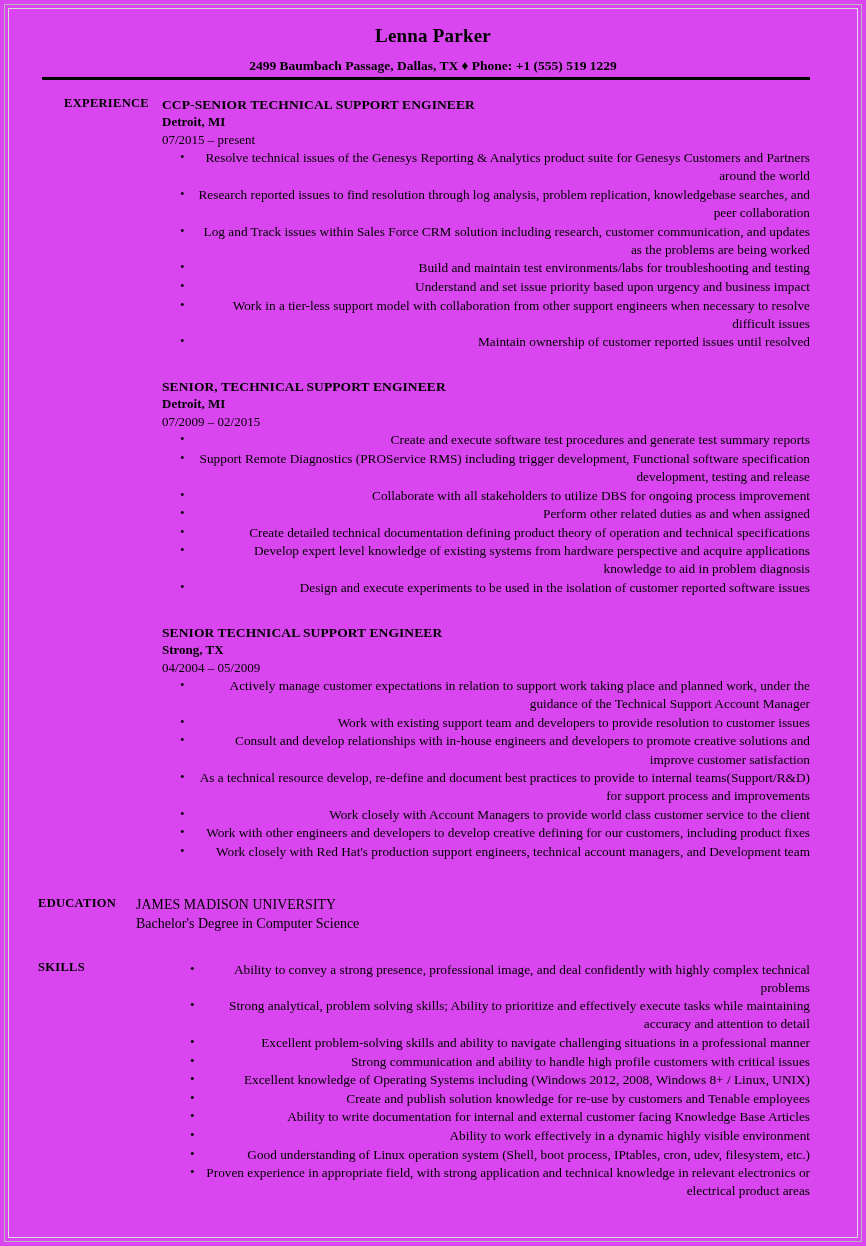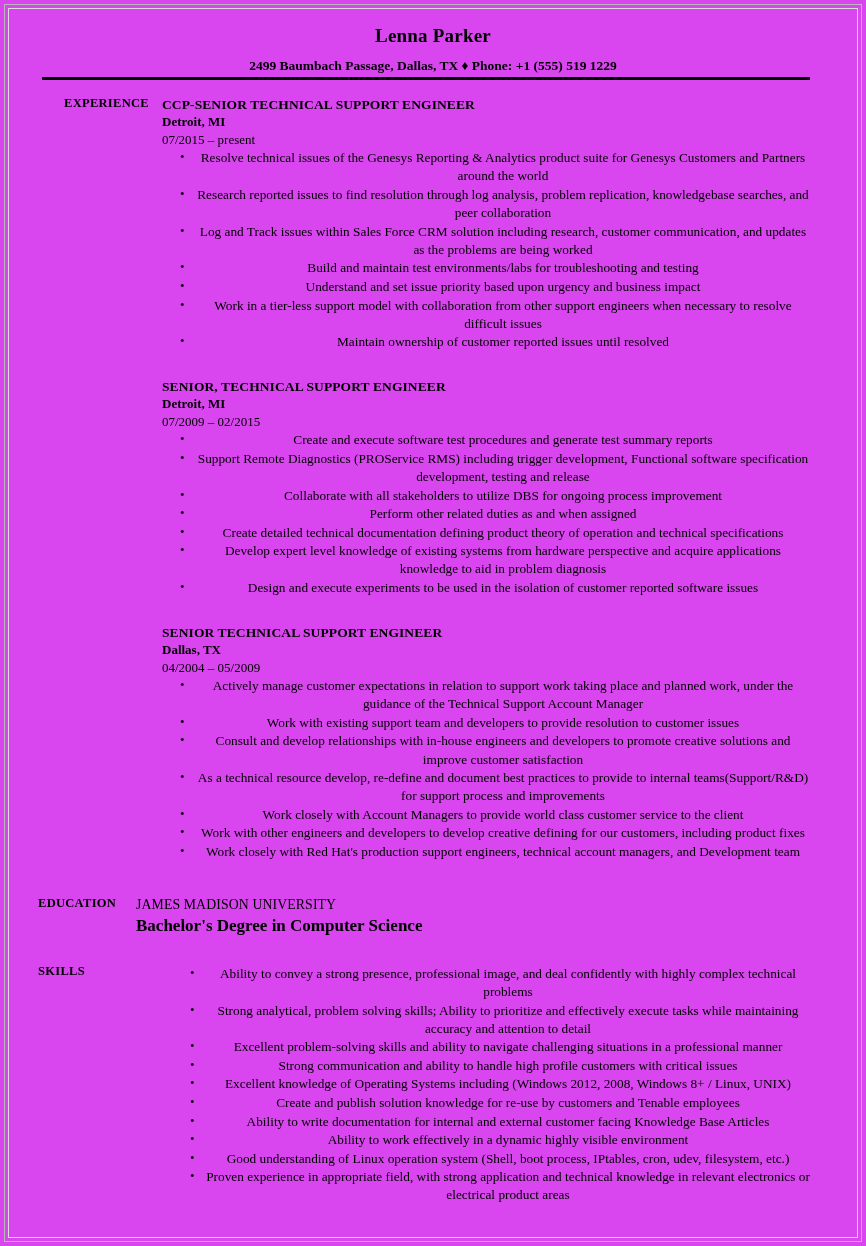--- a/index.html
+++ b/index.html
@@ -111,39 +111,39 @@
     list-style: none;
     margin: 1px 0 0 0;
     padding: 0 0 0 18px;
   }
   ul.bullets li {
     position: relative;
     font-size: 13.3px;
     line-height: 1.36;
     padding-left: 16px;
     margin: 0 0 0.5px 0;
-    text-align: center;
+    text-align: right;
   }
   ul.bullets li:before {
     content: "\2022";
     position: absolute;
     left: 0;
     top: -1px;
     font-size: 13px;
   }
 
   .edu-school {
     font-weight: normal;
     font-size: 13.8px;
     line-height: 1.35;
     letter-spacing: 0.1px;
   }
   .edu-degree {
-    font-weight: bold;
-    font-size: 17px;
+    font-weight: normal;
+    font-size: 14px;
     line-height: 1.4;
   }
 
   .gap-job { height: 26px; }
   .exp-top { margin-top: 22px; padding-left: 26px; }
   .edu-top { margin-top: 34px; }
   .skills-top { margin-top: 26px; gap: 36px; }
 </style>
 </head>
 <body>
@@ -193,21 +193,21 @@
             <li>Create detailed technical documentation defining product theory of operation and technical specifications</li>
             <li>Develop expert level knowledge of existing systems from hardware perspective and acquire applications knowledge to aid in problem diagnosis</li>
             <li>Design and execute experiments to be used in the isolation of customer reported software issues</li>
           </ul>
         </div>
 
         <div class="gap-job"></div>
 
         <div class="job">
           <div class="job-title">SENIOR TECHNICAL SUPPORT ENGINEER</div>
-          <div class="job-loc">Dallas, TX</div>
+          <div class="job-loc">Strong, TX</div>
           <div class="job-dates">04/2004 – 05/2009</div>
           <ul class="bullets">
             <li>Actively manage customer expectations in relation to support work taking place and planned work, under the guidance of the Technical Support Account Manager</li>
             <li>Work with existing support team and developers to provide resolution to customer issues</li>
             <li>Consult and develop relationships with in-house engineers and developers to promote creative solutions and improve customer satisfaction</li>
             <li>As a technical resource develop, re-define and document best practices to provide to internal teams(Support/R&amp;D) for support process and improvements</li>
             <li>Work closely with Account Managers to provide world class customer service to the client</li>
             <li>Work with other engineers and developers to develop creative defining for our customers, including product fixes</li>
             <li>Work closely with Red Hat's production support engineers, technical account managers, and Development team</li>
           </ul>

